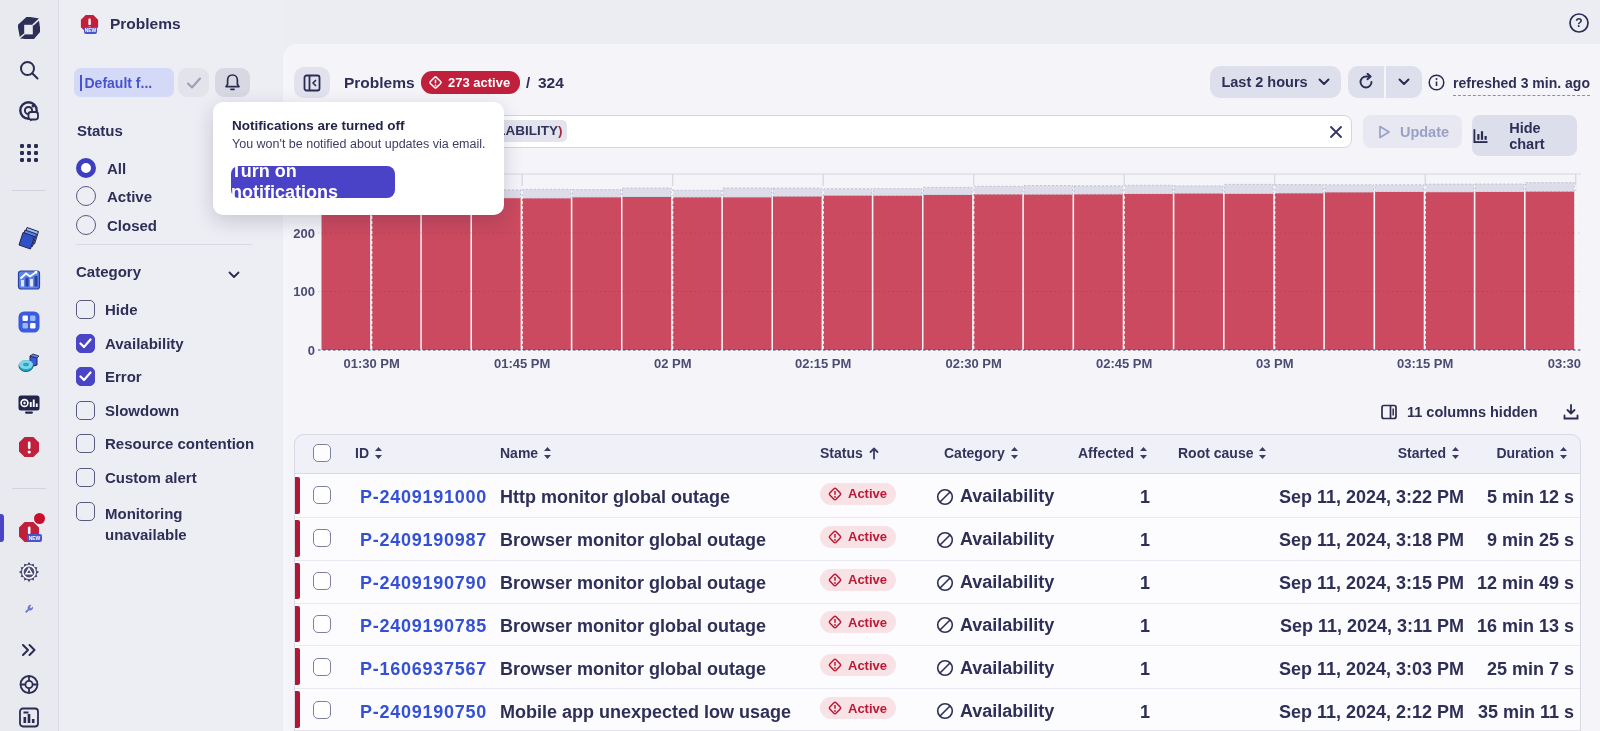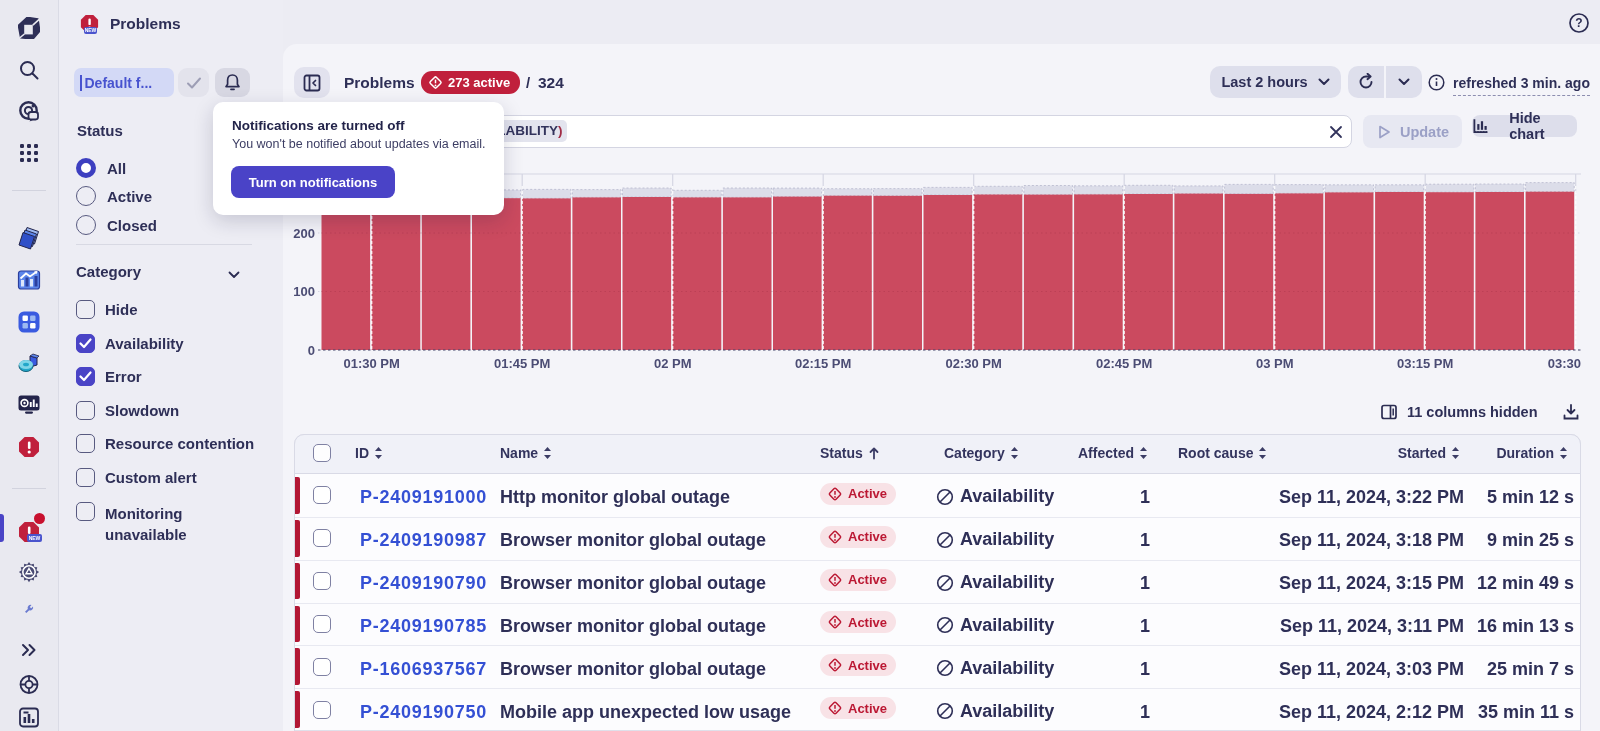--- a/index.html
+++ b/index.html
@@ -241,21 +241,21 @@
 <div class="abs" style="left:467px;top:123px;font-size:13.5px;font-weight:700;color:#32335c">AVAILABILITY<span style="color:#a12c45">)</span></div>
 <div class="abs" style="left:1328px;top:124px"><svg width="16" height="16" viewBox="0 0 16 16">
       <path d="M3 3 L13 13 M13 3 L3 13" stroke="#32335c" stroke-width="1.8" stroke-linecap="round"></path>
     </svg></div>
 <div class="btn" style="left:1363px;top:115px;width:99px;height:33px;background:#e7e8f2;gap:8px;border-radius:8px">
     <svg width="16" height="16" viewBox="0 0 16 16">
       <path d="M4 2.5 L13 8 4 13.5z" fill="none" stroke="#9ba0c6" stroke-width="1.7" stroke-linejoin="round"></path>
     </svg>
     <span style="color:#9ba0c6;font-weight:700;font-size:14.5px">Update</span>
   </div>
-<div class="btn" style="left:1472px;top:115px;width:105px;height:22px;background:#dddeeb;gap:20px;border-radius:8px">
+<div class="btn" style="left:1472px;top:115px;width:105px;height:41px;background:#dddeeb;gap:20px;border-radius:8px">
     <svg width="18" height="18" viewBox="0 0 18 18">
       <path d="M2.5 2 L2.5 15.5 16 15.5" fill="none" stroke="#2b2c52" stroke-width="1.9"></path>
       <rect x="5.5" y="7" width="2.3" height="6" fill="#2b2c52"></rect>
       <rect x="9.3" y="4" width="2.3" height="9" fill="#2b2c52"></rect>
       <rect x="13.1" y="9" width="2.3" height="4" fill="#2b2c52"></rect>
       <path d="M2.5 15.5 h13.5" stroke="#2b2c52" stroke-width="1.9" stroke-dasharray="1.5 1.5"></path>
     </svg>
     <span class="navy" style="font-weight:700;font-size:14.5px">Hide chart</span>
   </div>
 <svg class="chart" viewBox="0 0 1600 731" width="1600" height="731">
@@ -506,12 +506,12 @@
     </svg>
     <span class="cell" style="position:static">Availability</span>
   </div>
 <div class="cell" style="left:1050px;top:701.6px;width:100px;text-align:right">1</div>
 <div class="cell" style="left:1264px;top:701.6px;width:200px;text-align:right">Sep 11, 2024, 2:12 PM</div>
 <div class="cell" style="left:1474px;top:701.6px;width:100px;text-align:right">35 min 11 s</div>
 <div class="abs" style="left:295px;top:729.5px;width:1285px;height:1.5px;background:#dfe0ea"></div>
 <div class="abs" style="left:213px;top:102px;width:291px;height:113px;background:#fff;border-radius:10px;box-shadow:0 6px 20px rgba(20,20,60,0.18);z-index:10"></div>
 <div class="abs" style="left:232px;top:118px;font-size:13.5px;font-weight:700;color:#23244a;z-index:11">Notifications are turned off</div>
 <div class="abs" style="left:232px;top:137px;font-size:12.5px;font-weight:400;color:#3c3d63;z-index:11">You won't be notified about updates via email.</div>
-<div class="abs" style="left:231px;top:166px;width:164px;height:32px;background:#4a43c7;border-radius:8px;color:#fff;font-size:13px;font-weight:700;display:flex;align-items:center;justify-content:center;z-index:11">Turn on notifications</div>
+<div class="abs" style="left:231px;top:166px;width:164px;height:32px;background:#4a43c7;border-radius:8px;color:#fff;font-size:18px;font-weight:700;display:flex;align-items:center;justify-content:center;z-index:11">Turn on notifications</div>
 </body></html>

